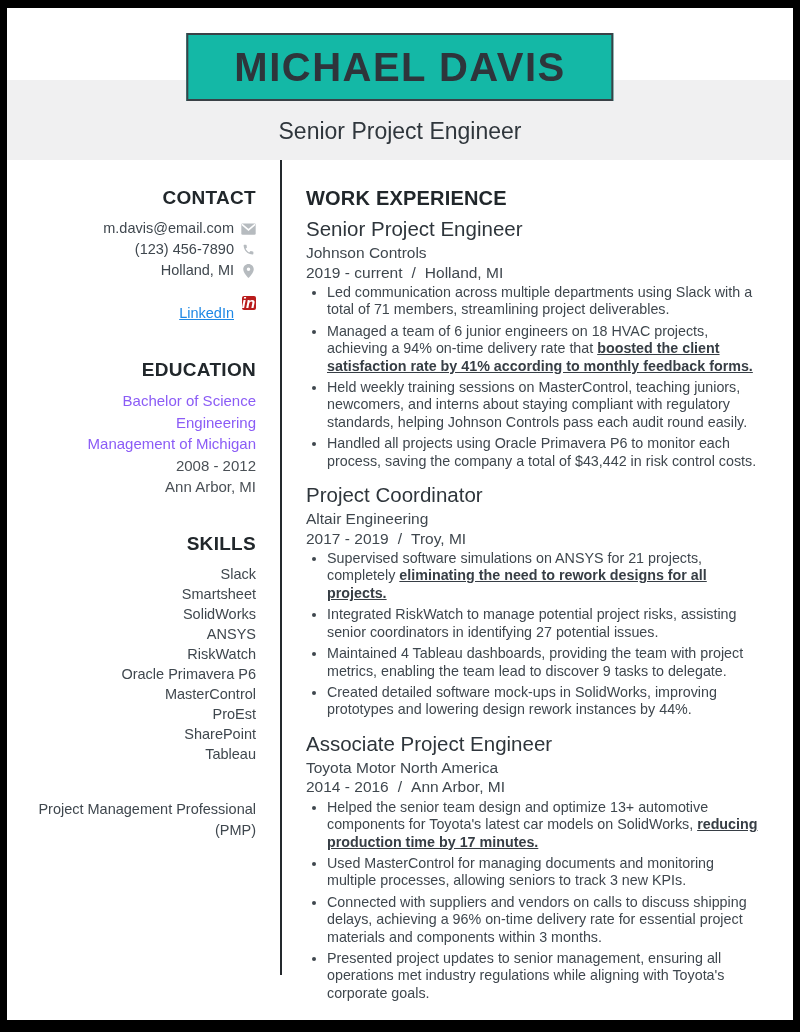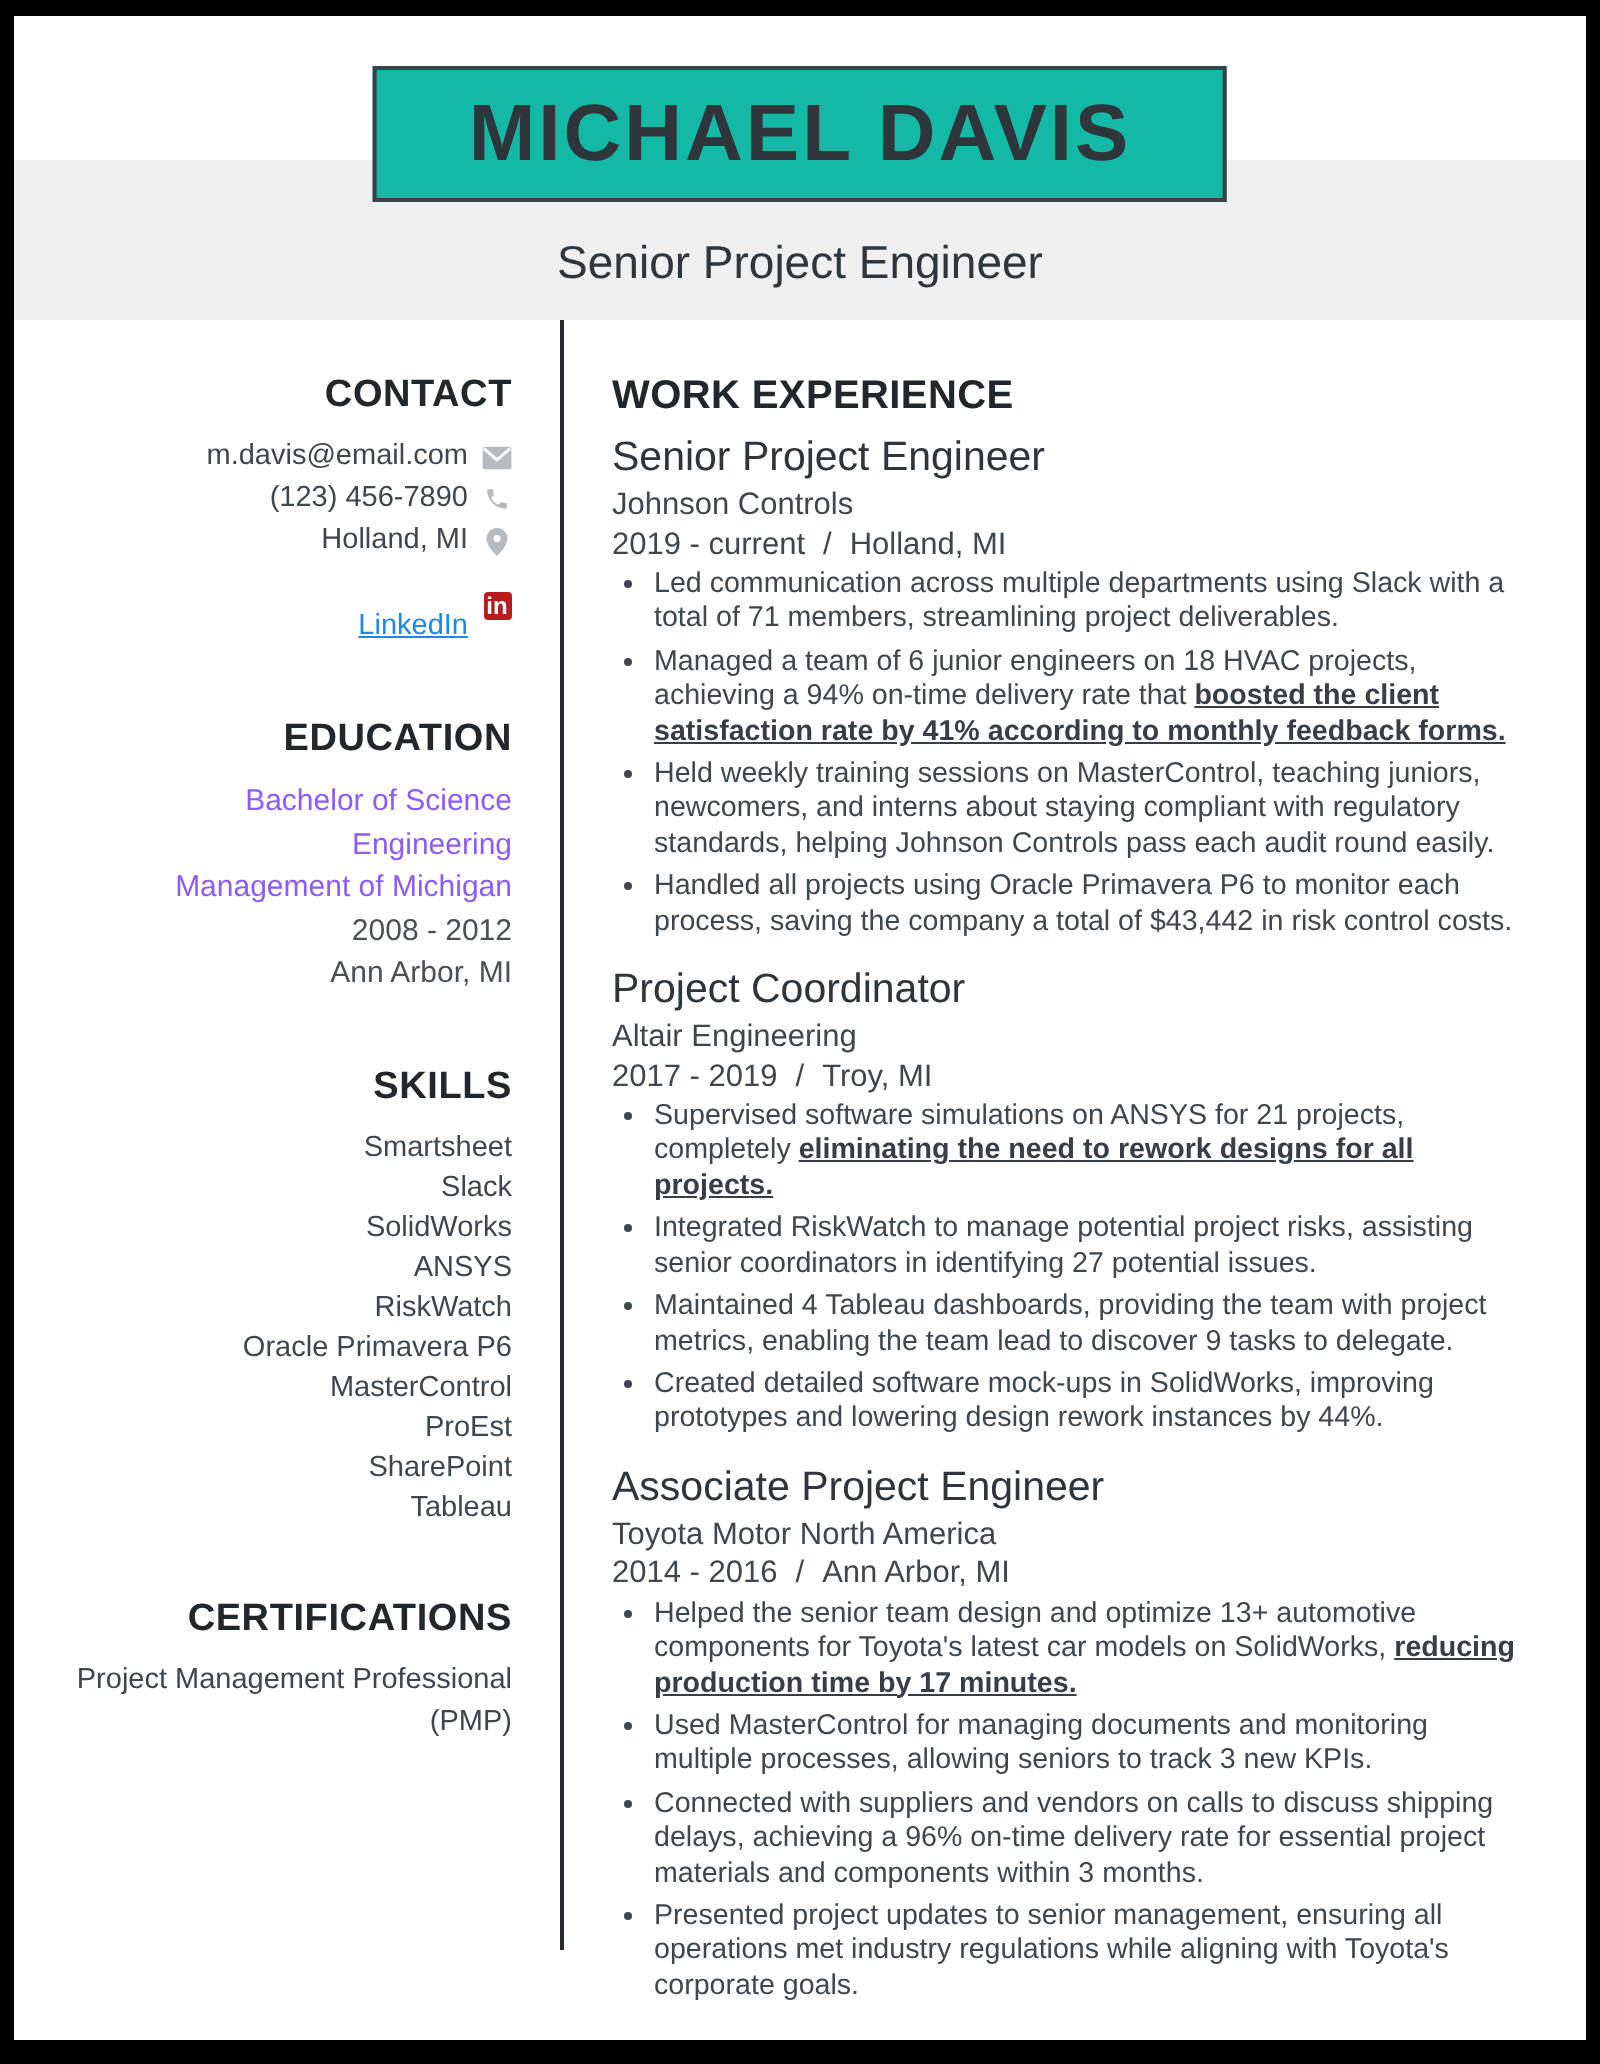--- a/index.html
+++ b/index.html
@@ -47,22 +47,22 @@
   .side-section { margin-bottom: 0; }
   .side-section + .side-section { margin-top: 35px; }
   .contact-row {
     display: flex; justify-content: flex-end; align-items: center; gap: 7px;
     font-size: 14.5px; line-height: 21px; color: #3f474e;
   }
   .cicon { display: inline-flex; width: 15px; height: 15px; align-items: center; justify-content: center; flex: 0 0 15px; }
   .cicon svg { display: block; }
   .li-badge {
     width: 14px; height: 14px; background: #b91c1c; color: #fff; border-radius: 2px;
-    font-size: 12px; font-weight: 700; display: inline-flex;
-    align-items: center; justify-content: center; line-height: 1;
+    font-size: 15px; font-weight: 700; display: inline-flex;
+    align-items: center; justify-content: center; line-height: 1; font-style: italic;
   }
   .contact-link { color: #1e88e5; text-decoration: underline; cursor: pointer; margin-top: 22px; }
   .side-line { font-size: 14.5px; line-height: 20px; color: #3f474e; }
   .edu-line { font-size: 15px; line-height: 21.5px; color: #8b5cf6; }
   .edu-degree { max-width: 190px; margin-left: auto; }
   .edu-dates, .edu-location { color: #4a5056; }
   .cert-line { line-height: 21px; }
   
   .main { flex: 1; padding: 27px 31px 0 24px; }
   .work-heading {
@@ -137,35 +137,34 @@
         <h2>EDUCATION</h2>
         <div class="edu-line edu-degree">Bachelor of Science Engineering</div>
         <div class="edu-line edu-school">Management of Michigan</div>
         <div class="edu-line edu-dates">2008 - 2012</div>
         <div class="edu-line edu-location">Ann Arbor, MI</div>
       </section>
 
       <section class="side-section">
         <h2>SKILLS</h2>
         <div id="skills-list">
+            <div class="side-line">Slack</div>
             <div class="side-line">Smartsheet</div>
-            <div class="side-line">Slack</div>
             <div class="side-line">SolidWorks</div>
             <div class="side-line">ANSYS</div>
             <div class="side-line">RiskWatch</div>
             <div class="side-line">Oracle Primavera P6</div>
             <div class="side-line">MasterControl</div>
             <div class="side-line">ProEst</div>
             <div class="side-line">SharePoint</div>
             <div class="side-line">Tableau</div>
           </div>
       </section>
 
       <section class="side-section">
-        <h2>CERTIFICATIONS</h2>
         <div id="cert-list">
             <div class="side-line cert-line">Project Management Professional (PMP)</div>
           </div>
       </section>
 
     </aside>
 
     <main class="main">
       <h2 class="work-heading">WORK EXPERIENCE</h2>
       <div id="jobs">

